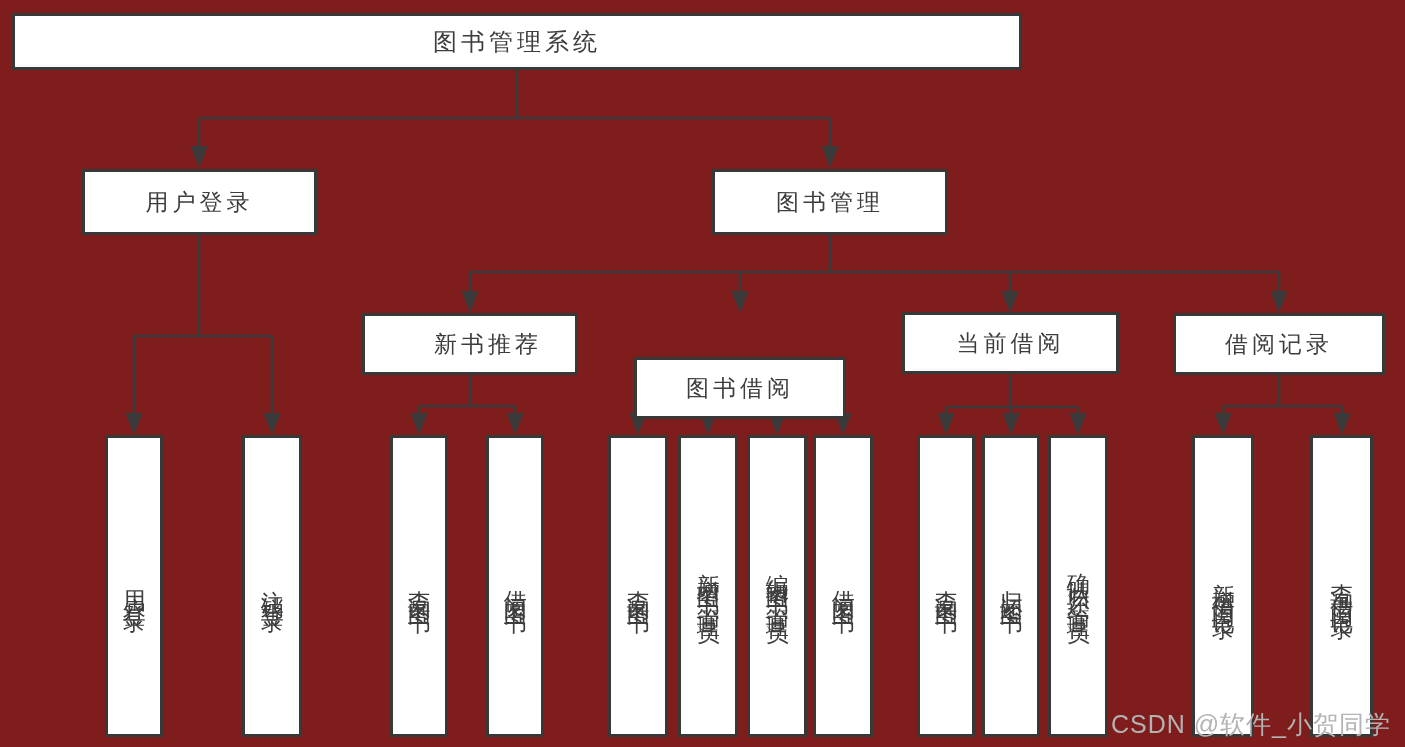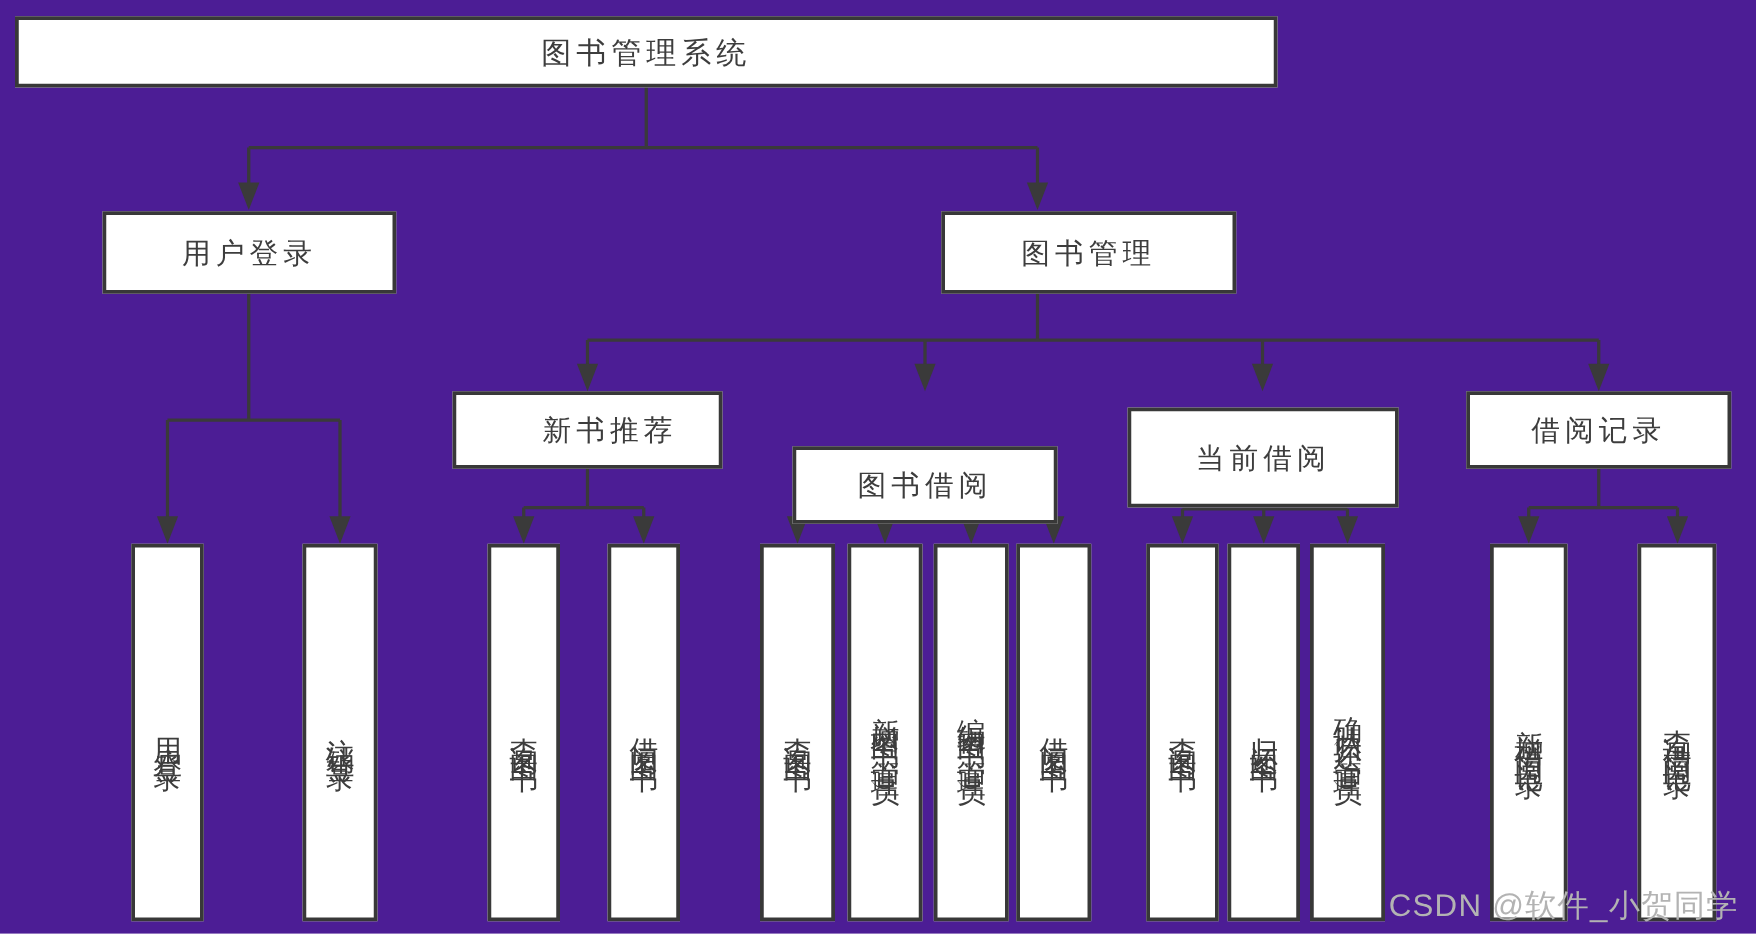--- a/index.html
+++ b/index.html
@@ -1,20 +1,20 @@
 <!DOCTYPE html>
 <html><head>
 <meta charset="utf-8">
 <style>
   html, body { margin: 0; padding: 0; background: #ffffff; }
   .canvas {
     position: relative;
     width: 1405px;
     height: 747px;
-    background: #4c1d95;
+    background: #7f1d1d;
     font-family: "Liberation Sans", "DejaVu Sans", sans-serif;
     overflow: hidden;
   }
   .connectors {
     position: absolute;
     left: 0; top: 0;
     width: 1405px; height: 747px;
     z-index: 1;
   }
   .connectors path {
@@ -103,31 +103,31 @@
     <polygon points="1333.5,413 1350.5,413 1342,435"></polygon>
   </svg>
 
   <div class="node root-box" style="left:12px; top:13px; width:1010px; height:57px;">
     <span class="h-label">图书管理系统</span>
   </div>
 
   <div class="node" style="left:82px; top:169px; width:235px; height:66px;">
     <span class="h-label">用户登录</span>
   </div>
-  <div class="node" style="left:712px; top:169px; width:236px; height:66px;margin-left:41px;">
+  <div class="node" style="left:712px; top:169px; width:236px; height:66px;">
     <span class="h-label">图书管理</span>
   </div>
 
   <div class="node" style="left:362px; top:313px; width:216px; height:62px;padding-left:36px;">
     <span class="h-label">新书推荐</span>
   </div>
   <div class="node" style="left:634px; top:313px; width:212px; height:62px;margin-top:44px;">
     <span class="h-label">图书借阅</span>
   </div>
-  <div class="node" style="left:902px; top:326px; width:217px; height:80px;">
+  <div class="node" style="left:902px; top:312px; width:217px; height:62px;">
     <span class="h-label">当前借阅</span>
   </div>
   <div class="node" style="left:1173px; top:313px; width:212px; height:62px;font-family:Liberation Mono, monospace;">
     <span class="h-label">借阅记录</span>
   </div>
 
   <div class="node v-node" style="left:105px; top:435px; width:58px; height:302px;">
     <span class="v-label">用户登录</span>
   </div>
   <div class="node v-node" style="left:242px; top:435px; width:60px; height:302px;">

